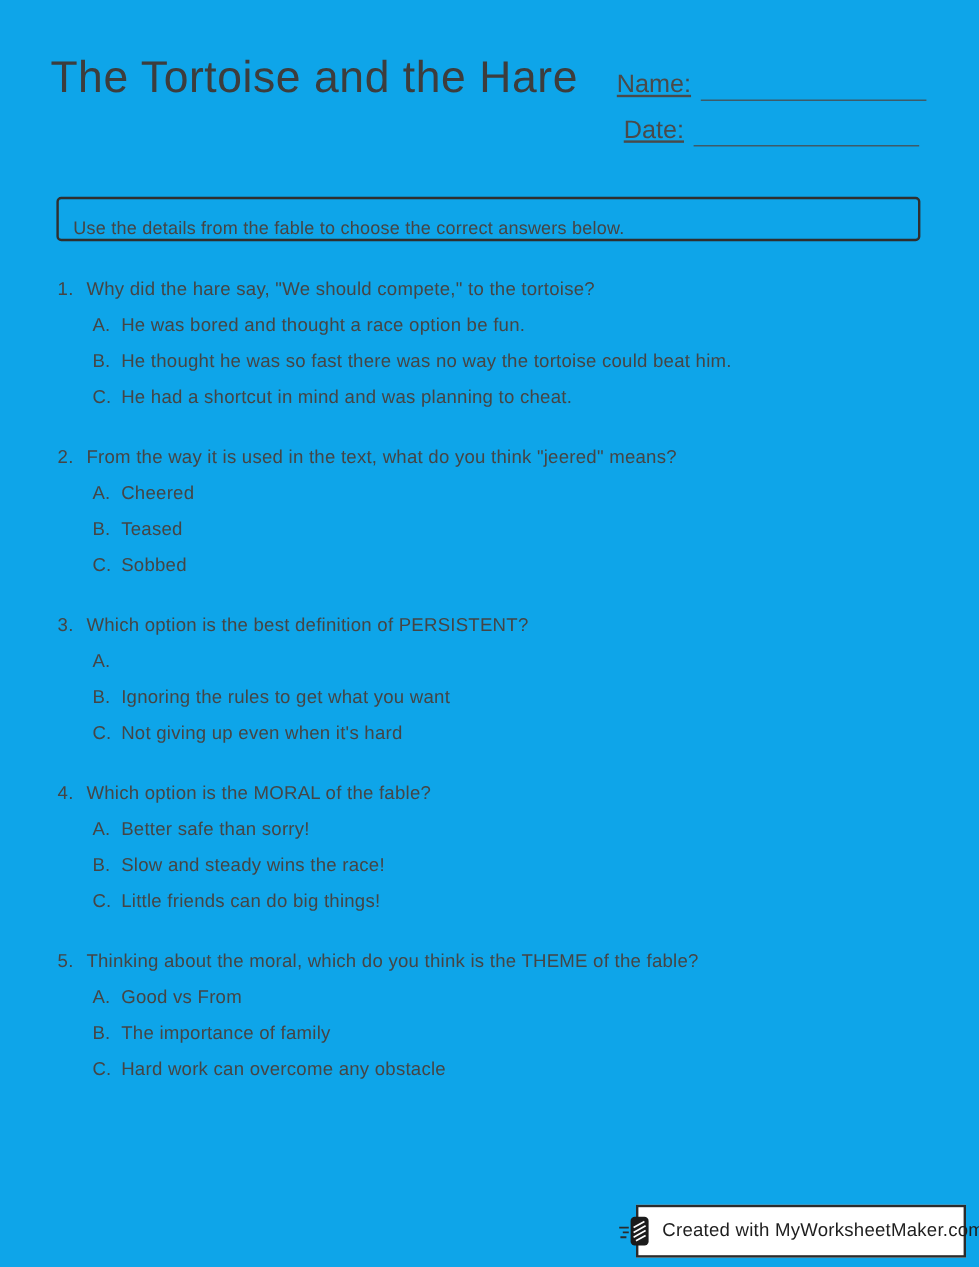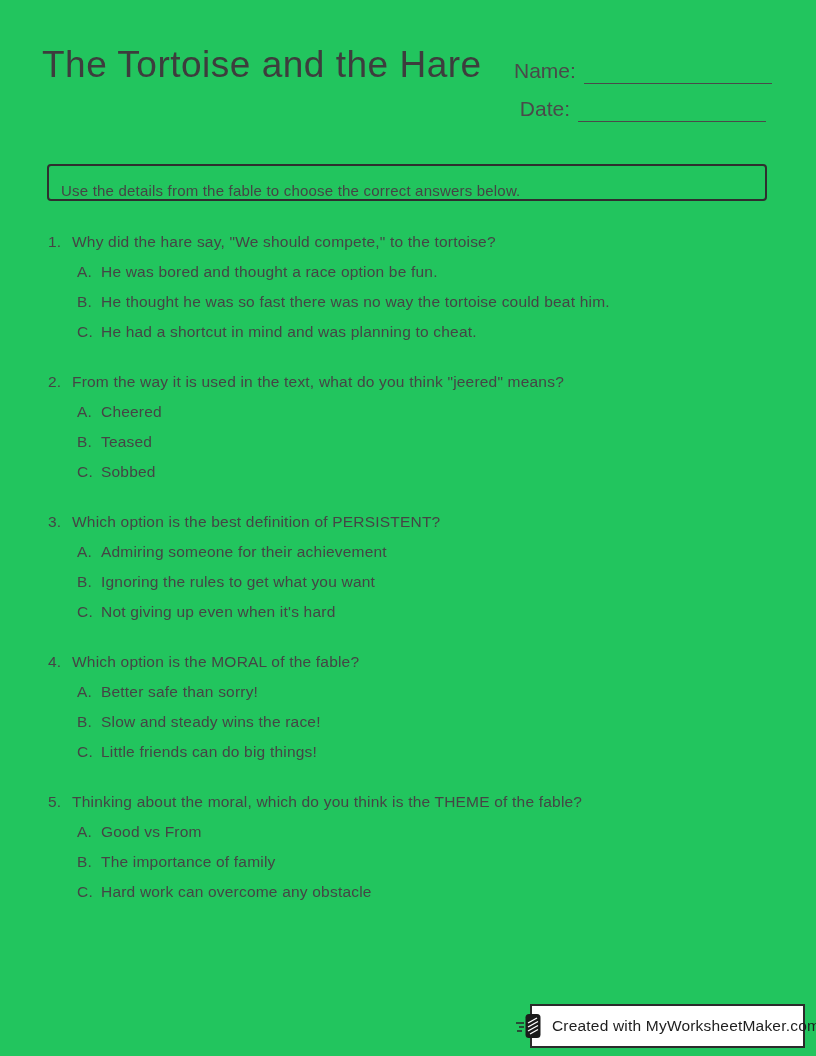--- a/index.html
+++ b/index.html
@@ -1,21 +1,21 @@
 <!DOCTYPE html>
 <html><head>
 <meta charset="utf-8">
 <style>
   * { margin: 0; padding: 0; box-sizing: border-box; }
   html, body { background: #ffffff; }
   .page {
     position: relative;
     width: 816px;
     height: 1056px;
-    background: #22c55e;
+    background: #0ea5e9;
     overflow: hidden;
     font-family: "Liberation Sans", sans-serif;
     color: #454545;
   }
   
   .header {
     display: flex;
     justify-content: space-between;
     align-items: flex-start;
     padding: 44px 50px 0 42px;
@@ -33,20 +33,21 @@
     align-items: flex-end;
     gap: 8px;
     height: 38px;
   }
   .field-label {
     font-size: 21px;
     color: #4a4a4a;
     margin-left: auto;
     padding-bottom: 1px;
     white-space: nowrap;
+    text-decoration: underline;
   }
   .field-line {
     width: 188px;
     border-bottom: 1.5px solid #4a4a4a;
     height: 30px;
     flex-shrink: 0;
   }
   
   .instruction-box {
     margin: 42px 49px 0 47px;
@@ -166,21 +167,20 @@
       </div>
     </div>
 
     <div class="question">
       <div class="q-line">
         <span class="q-num">3.</span>
         <span class="q-text">Which option is the best definition of PERSISTENT?</span>
       </div>
       <div class="option">
         <span class="opt-letter">A.</span>
-        <span class="opt-text">Admiring someone for their achievement</span>
       </div>
       <div class="option">
         <span class="opt-letter">B.</span>
         <span class="opt-text">Ignoring the rules to get what you want</span>
       </div>
       <div class="option">
         <span class="opt-letter">C.</span>
         <span class="opt-text">Not giving up even when it's hard</span>
       </div>
     </div>

